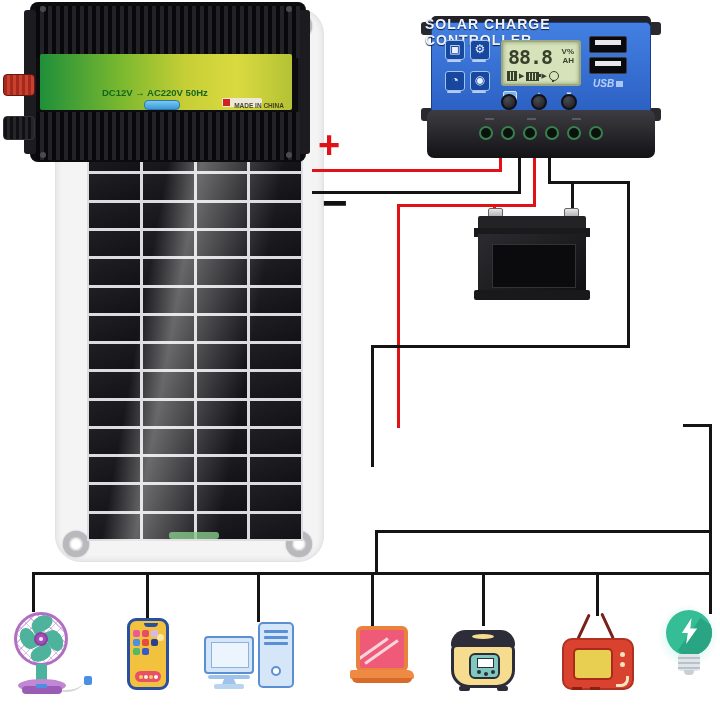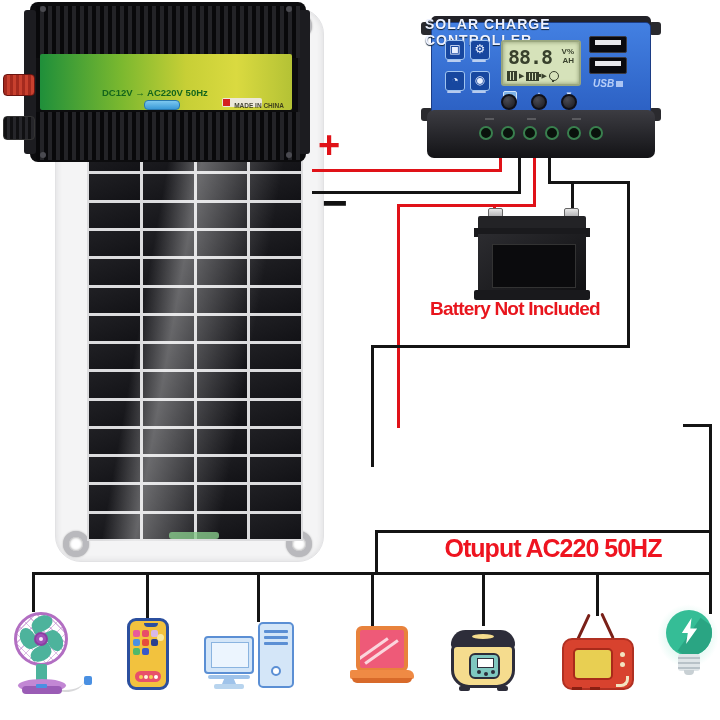--- a/index.html
+++ b/index.html
@@ -370,21 +370,20 @@
 
   <div>
     <span class="bat-term abs" style="left:488px;top:208px;"></span>
     <span class="bat-term abs" style="left:564px;top:208px;"></span>
     <div id="bat-top" class="abs"></div>
     <div id="bat-lip" class="abs"></div>
     <div id="bat-body" class="abs"></div>
     <div id="bat-label"></div>
     <div id="bat-foot" class="abs"></div>
   </div>
-  <div id="battery-note" class="abs">Battery Not Included</div>
 
   <div id="inverter">
     <div id="inv-body"></div>
     <span class="inv-cap" style="left:24px;"></span>
     <span class="inv-cap" style="left:298px;"></span>
     <div class="inv-fins" style="top:6px;"></div>
     <div class="inv-fins" style="top:112px;height:48px;"></div>
     <span class="inv-screw" style="left:40px;top:6px;"></span>
     <span class="inv-screw" style="left:286px;top:6px;"></span>
     <span class="inv-screw" style="left:40px;top:152px;"></span>
@@ -392,21 +391,20 @@
     <div id="inv-label">
       <span id="inv-spec">DC12V → AC220V 50Hz</span>
       <span id="inv-gauge"></span>
       <span id="inv-tag"></span>
       <span id="inv-origin">MADE IN CHINA</span>
     </div>
     <span class="inv-term" id="inv-term-red"></span>
     <span class="inv-term" id="inv-term-black"></span>
   </div>
 
-  <div id="output-label" class="abs">Otuput AC220 50HZ</div>
 
   <div class="appliance" style="left:6px;top:606px;width:90px;height:92px;">
     <div id="fan-cage"></div>
     <span class="fan-blade" style="left:25px;top:10px;transform:rotate(-25deg);"></span>
     <span class="fan-blade" style="left:38px;top:27px;transform:rotate(65deg);"></span>
     <span class="fan-blade" style="left:24px;top:40px;transform:rotate(155deg);"></span>
     <span class="fan-blade" style="left:11px;top:25px;transform:rotate(245deg);"></span>
     <div id="fan-hub"></div>
     <div id="fan-neck"></div>
     <div id="fan-cord"></div>

